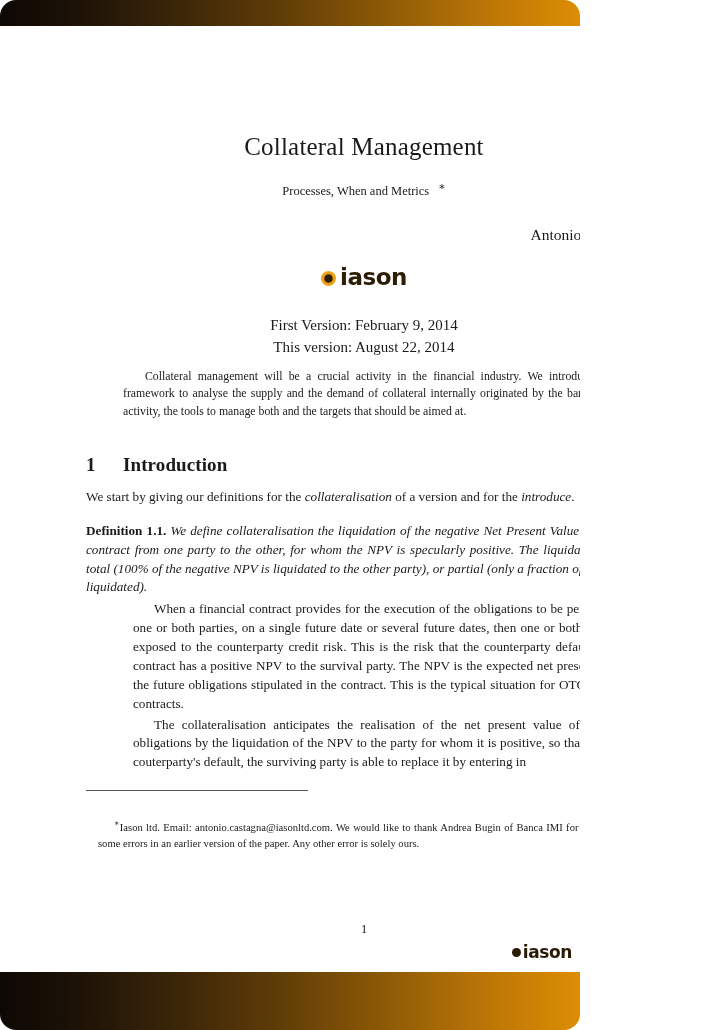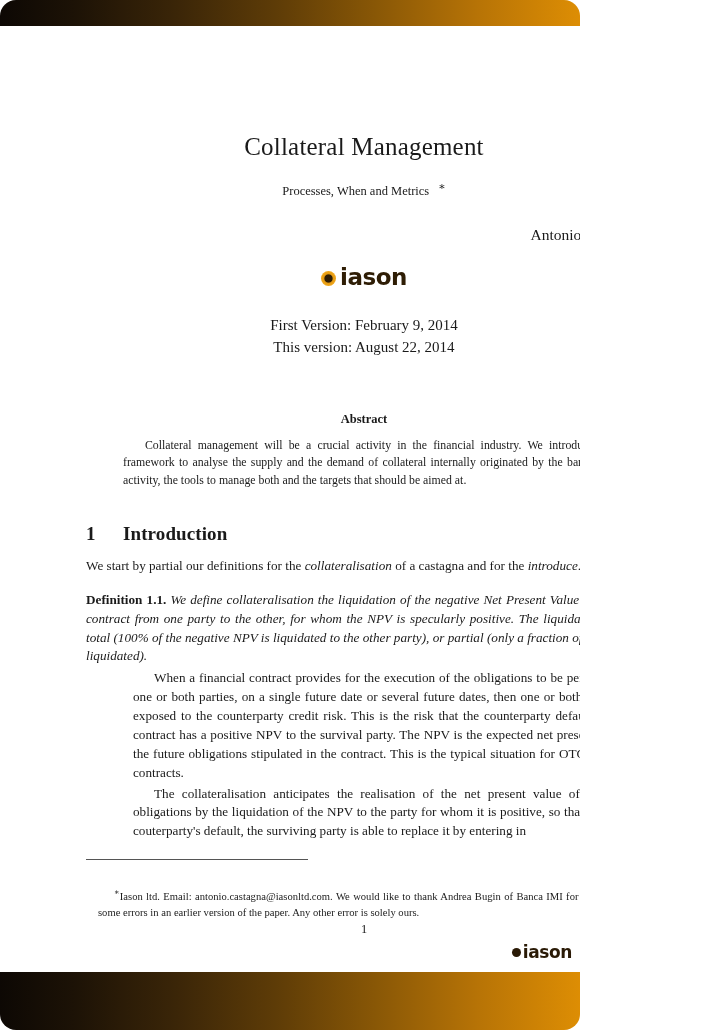--- a/index.html
+++ b/index.html
@@ -243,29 +243,28 @@
     <div class="logo-row">
       <span class="logo-mark"></span>
       <span class="logo-text">iason</span>
     </div>
 
     <div class="versions">
       <div>First Version: February 9, 2014</div>
       <div>This version: August 22, 2014</div>
     </div>
 
-    <div class="abstract-head">Abstract</div>
     <p class="abstract-body">Collateral management will be a crucial activity in the financial industry. We introduce a framework to analyse the supply and the demand of collateral internally originated by the banking activity, the tools to manage both and the targets that should be aimed at.</p>
 
     <div class="section-head">
       <span class="section-num">1</span>
       <span>Introduction</span>
     </div>
 
-    <p class="body"><span>We start by partial our definitions for the </span><i>collateralisation</i><span> of a castagna and for the </span><i>introduce</i><span>.</span></p>
+    <p class="body"><span>We start by giving our definitions for the </span><i>collateralisation</i><span> of a version and for the </span><i>introduce</i><span>.</span></p>
 
     <p class="definition"><span class="def-label">Definition 1.1.</span>
       <span>We define collateralisation the liquidation of the negative Net Present Value (NPV) of a contract from one party to the other, for whom the NPV is specularly positive. The liquidation can be total (100% of the negative NPV is liquidated to the other party), or partial (only a fraction of the NPV is liquidated).</span></p>
 
     <p class="body indent">When a financial contract provides for the execution of the obligations to be performed, by one or both parties, on a single future date or several future dates, then one or both parties are exposed to the counterparty credit risk. This is the risk that the counterparty defaults and the contract has a positive NPV to the survival party. The NPV is the expected net present value of the future obligations stipulated in the contract. This is the typical situation for OTC derivative contracts.</p>
 
     <p class="body indent tight">The collateralisation anticipates the realisation of the net present value of the future obligations by the liquidation of the NPV to the party for whom it is positive, so that, in case of couterparty's default, the surviving party is able to replace it by entering in</p>
 
     <div class="footnote-rule"></div>
 

